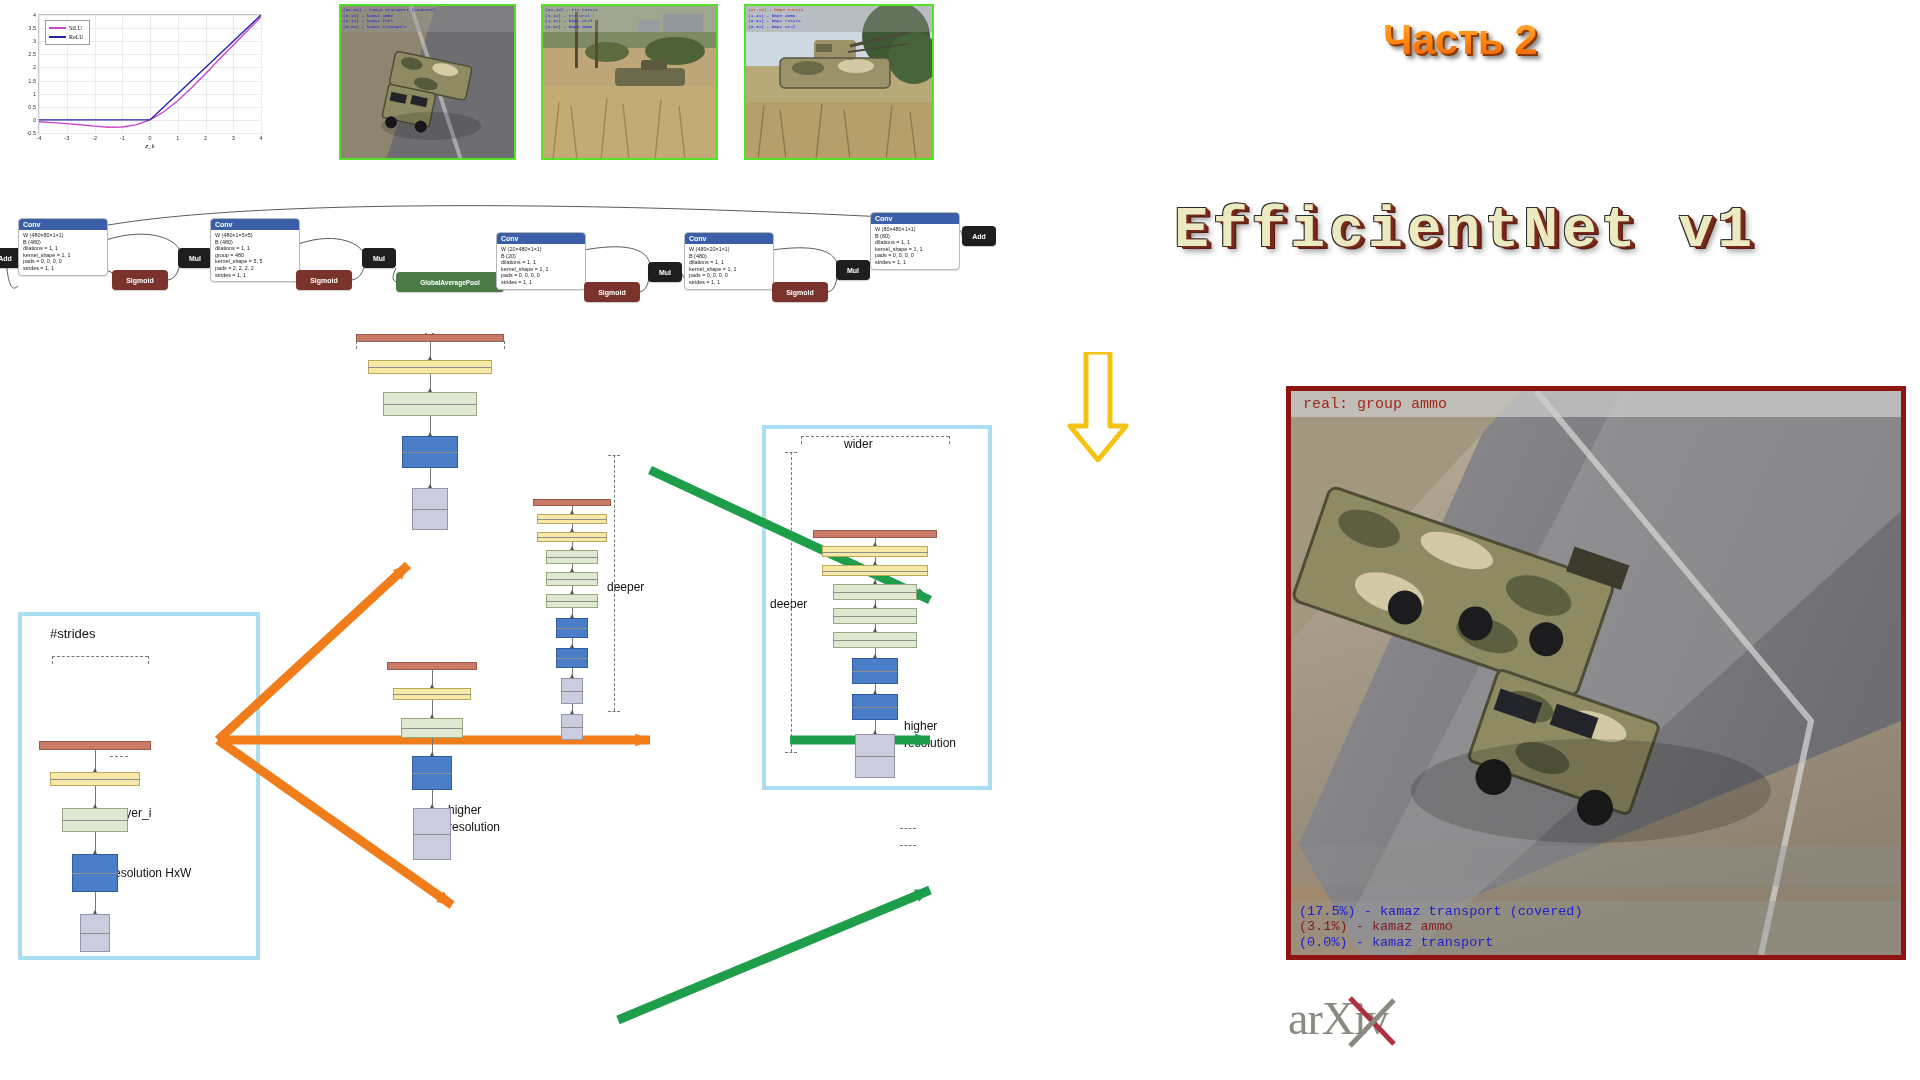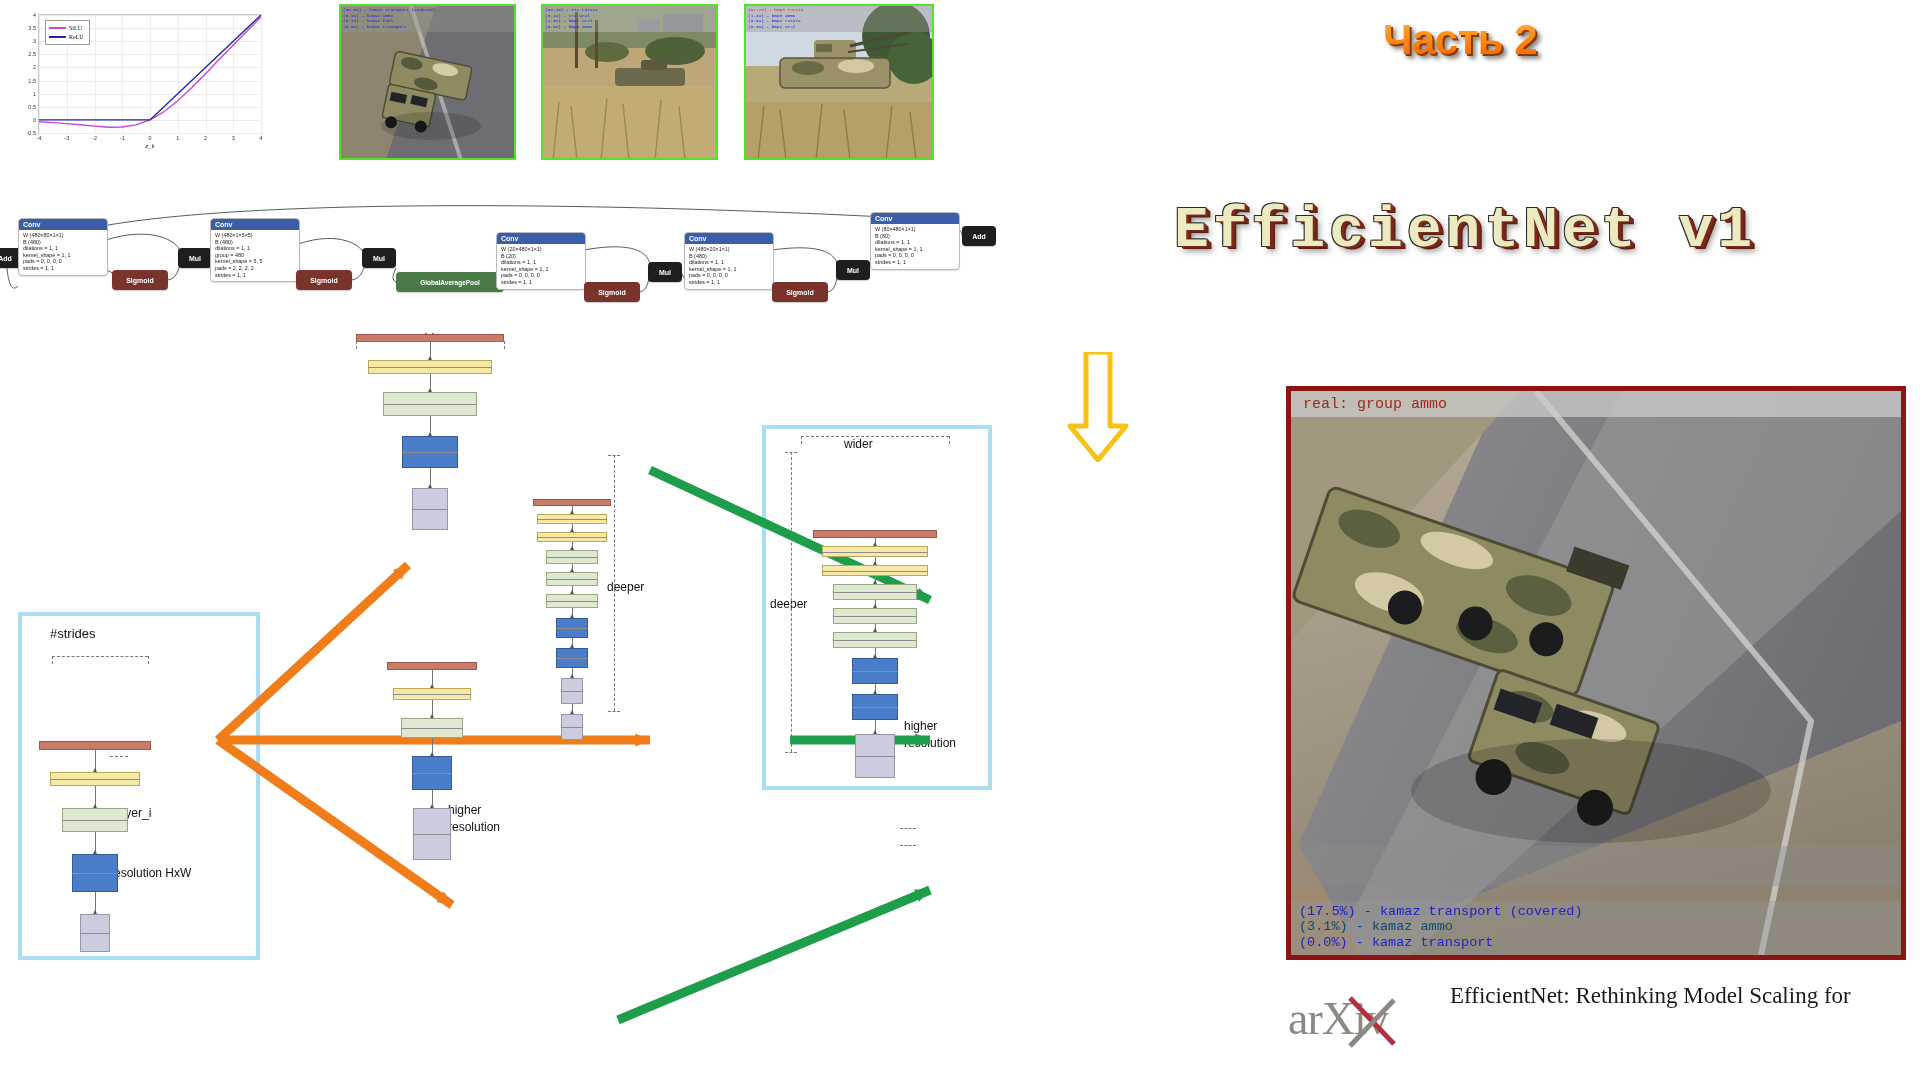--- a/index.html
+++ b/index.html
@@ -90,21 +90,21 @@
   
   #bigimg{left:1286px;top:386px;width:620px;height:574px;
           border:5px solid #8e1414;box-sizing:border-box;overflow:hidden;background:#b9b2a6;}
   #bigimg .toplabel{position:absolute;left:0;right:0;top:0;height:26px;
      background:rgba(205,205,205,.72);display:flex;align-items:center;padding-left:12px;}
   #bigimg .toplabel span{font-family:"Liberation Mono",monospace;font-size:15px;color:#a02a1e;}
   #bigimg .predbox{position:absolute;left:0;right:0;bottom:0;padding:3px 0 5px 8px;
      background:rgba(150,150,150,.38);}
   #bigimg .predbox div{font-family:"Liberation Mono",monospace;font-size:13.5px;
      line-height:15.5px;color:#2222cc;white-space:nowrap;}
-  #bigimg .predbox div.hot{color:#0c4a6e;}
+  #bigimg .predbox div.hot{color:#7f1d1d;}
 
   
   #arxiv{left:1288px;top:962px;width:630px;height:108px;}
   #arxiv .logo{position:absolute;left:0;top:22px;width:150px;height:64px;}
   #arxiv .logo .txt{position:absolute;left:0;top:8px;font-family:"Liberation Serif",serif;
         font-size:46px;color:#8a8a82;letter-spacing:-1px;}
   #arxiv .cite{position:absolute;left:162px;top:16px;width:470px;
         font-family:"Liberation Serif",serif;font-size:23px;line-height:36px;color:#1a1a1a;}
 </style>
 </head>
@@ -655,15 +655,14 @@
 
 <div class="abs" id="arxiv">
   <div class="logo">
     <div class="txt">arXiv</div>
     <svg width="150" height="64" style="position:absolute;left:0;top:0;">
       <line x1="62" y1="14" x2="106" y2="60" stroke="#b03040" stroke-width="5"></line>
       <line x1="106" y1="16" x2="62" y2="62" stroke="#8a8a82" stroke-width="5"></line>
     </svg>
   </div>
   <div class="cite">
-    <div>EfficientNet: Rethinking Model Scaling for</div>
   </div>
 </div>
 
 </body></html>

